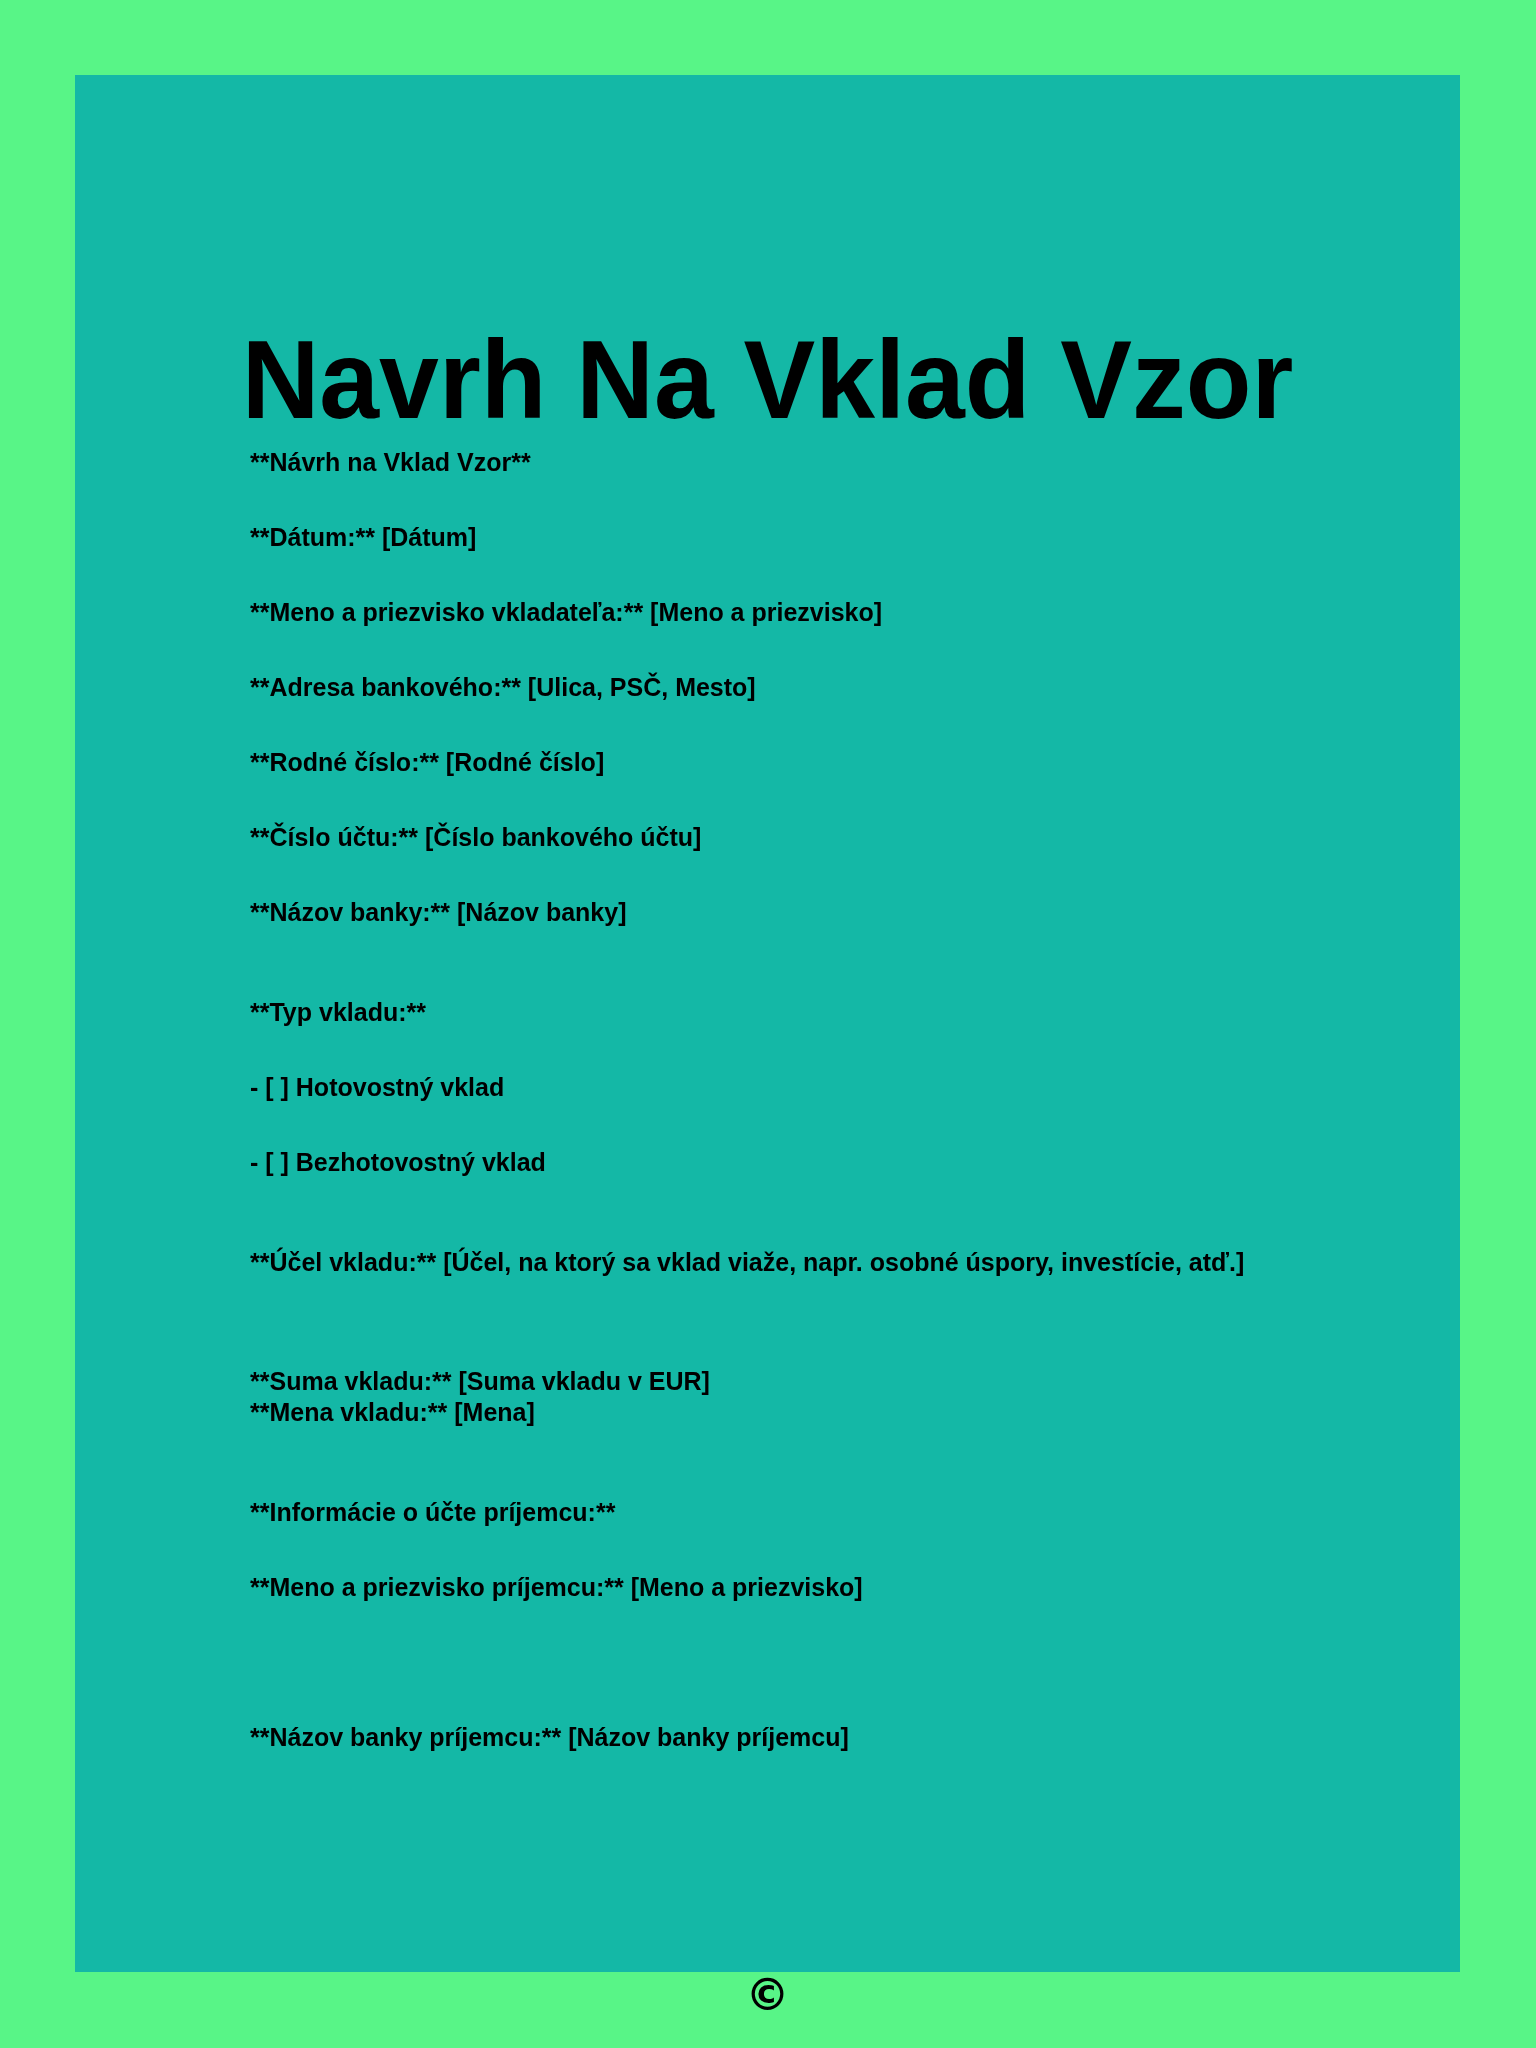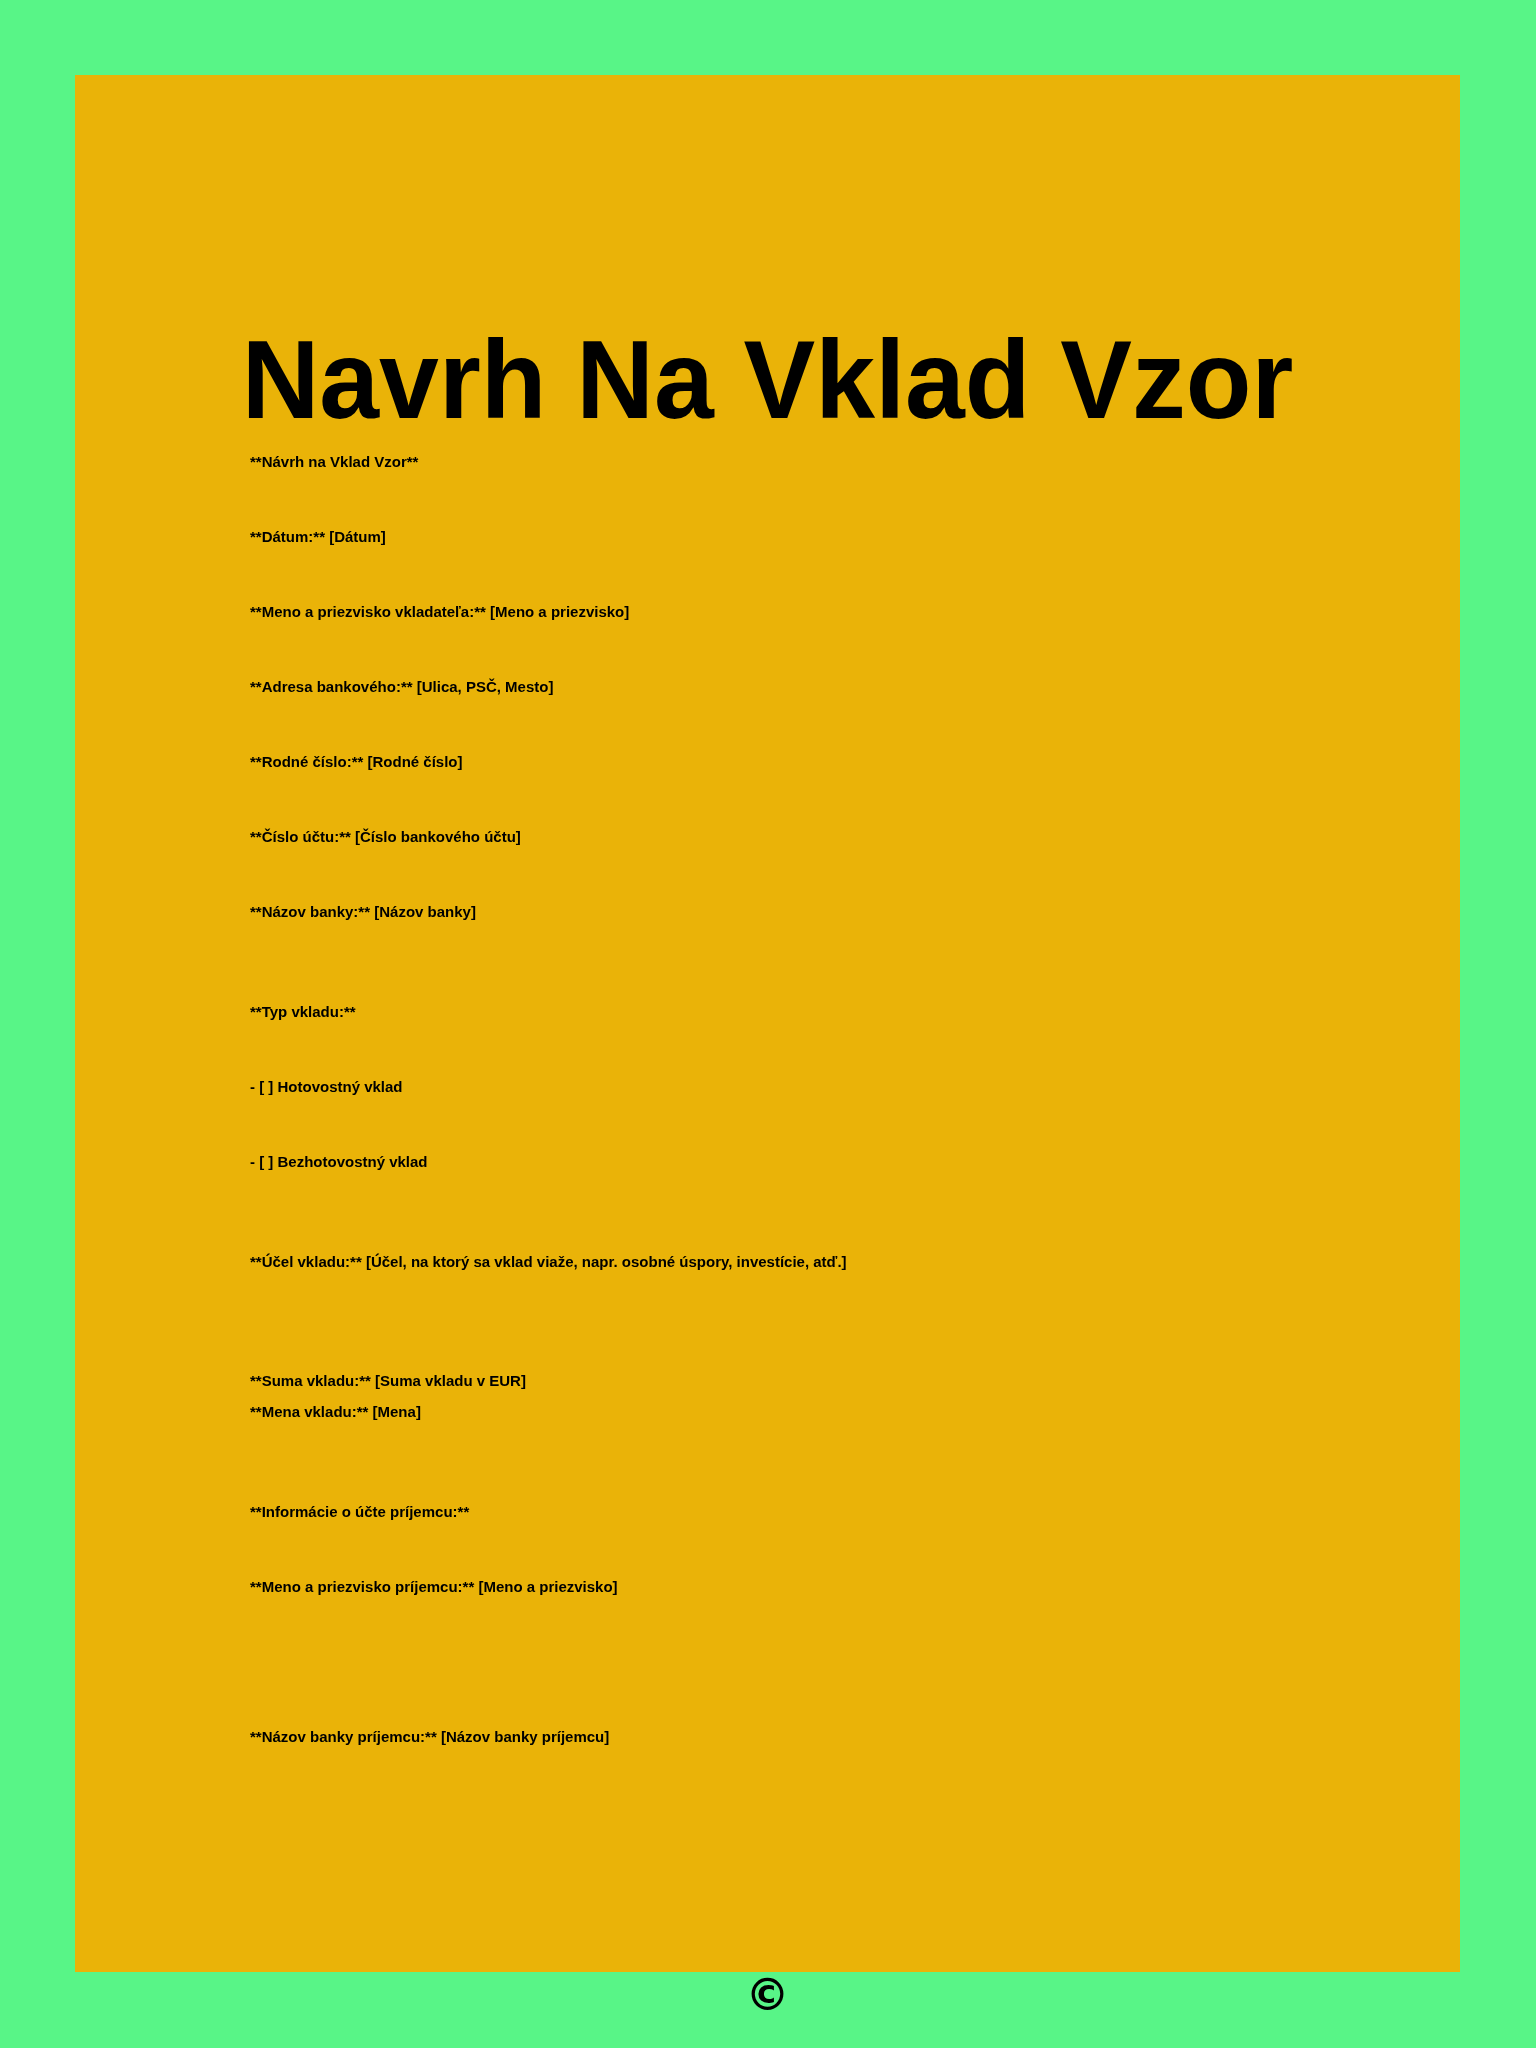--- a/index.html
+++ b/index.html
@@ -13,21 +13,21 @@
       position: relative;
       overflow: hidden;
       font-family: "Liberation Sans", sans-serif;
     }
     .page {
       position: absolute;
       left: 75px;
       top: 75px;
       width: 1385px;
       height: 1897px;
-      background: #eab308;
+      background: #14b8a6;
     }
     .title {
       position: absolute;
       left: 0;
       top: 240px;
       width: 1385px;
       text-align: center;
       font-family: "Liberation Sans", sans-serif;
       font-weight: bold;
       font-size: 112px;
@@ -36,21 +36,21 @@
       margin: 0;
       transform: scaleX(0.96);
       transform-origin: center;
     }
     .line {
       position: absolute;
       left: 175px;
       margin: 0;
       font-family: "Liberation Sans", sans-serif;
       font-weight: bold;
-      font-size: 15px;
+      font-size: 25px;
       line-height: 24px;
       color: #000000;
       white-space: nowrap;
     }
     .copyright {
       position: absolute;
       left: 0;
       top: 1895px;
       width: 1385px;
       text-align: center;

